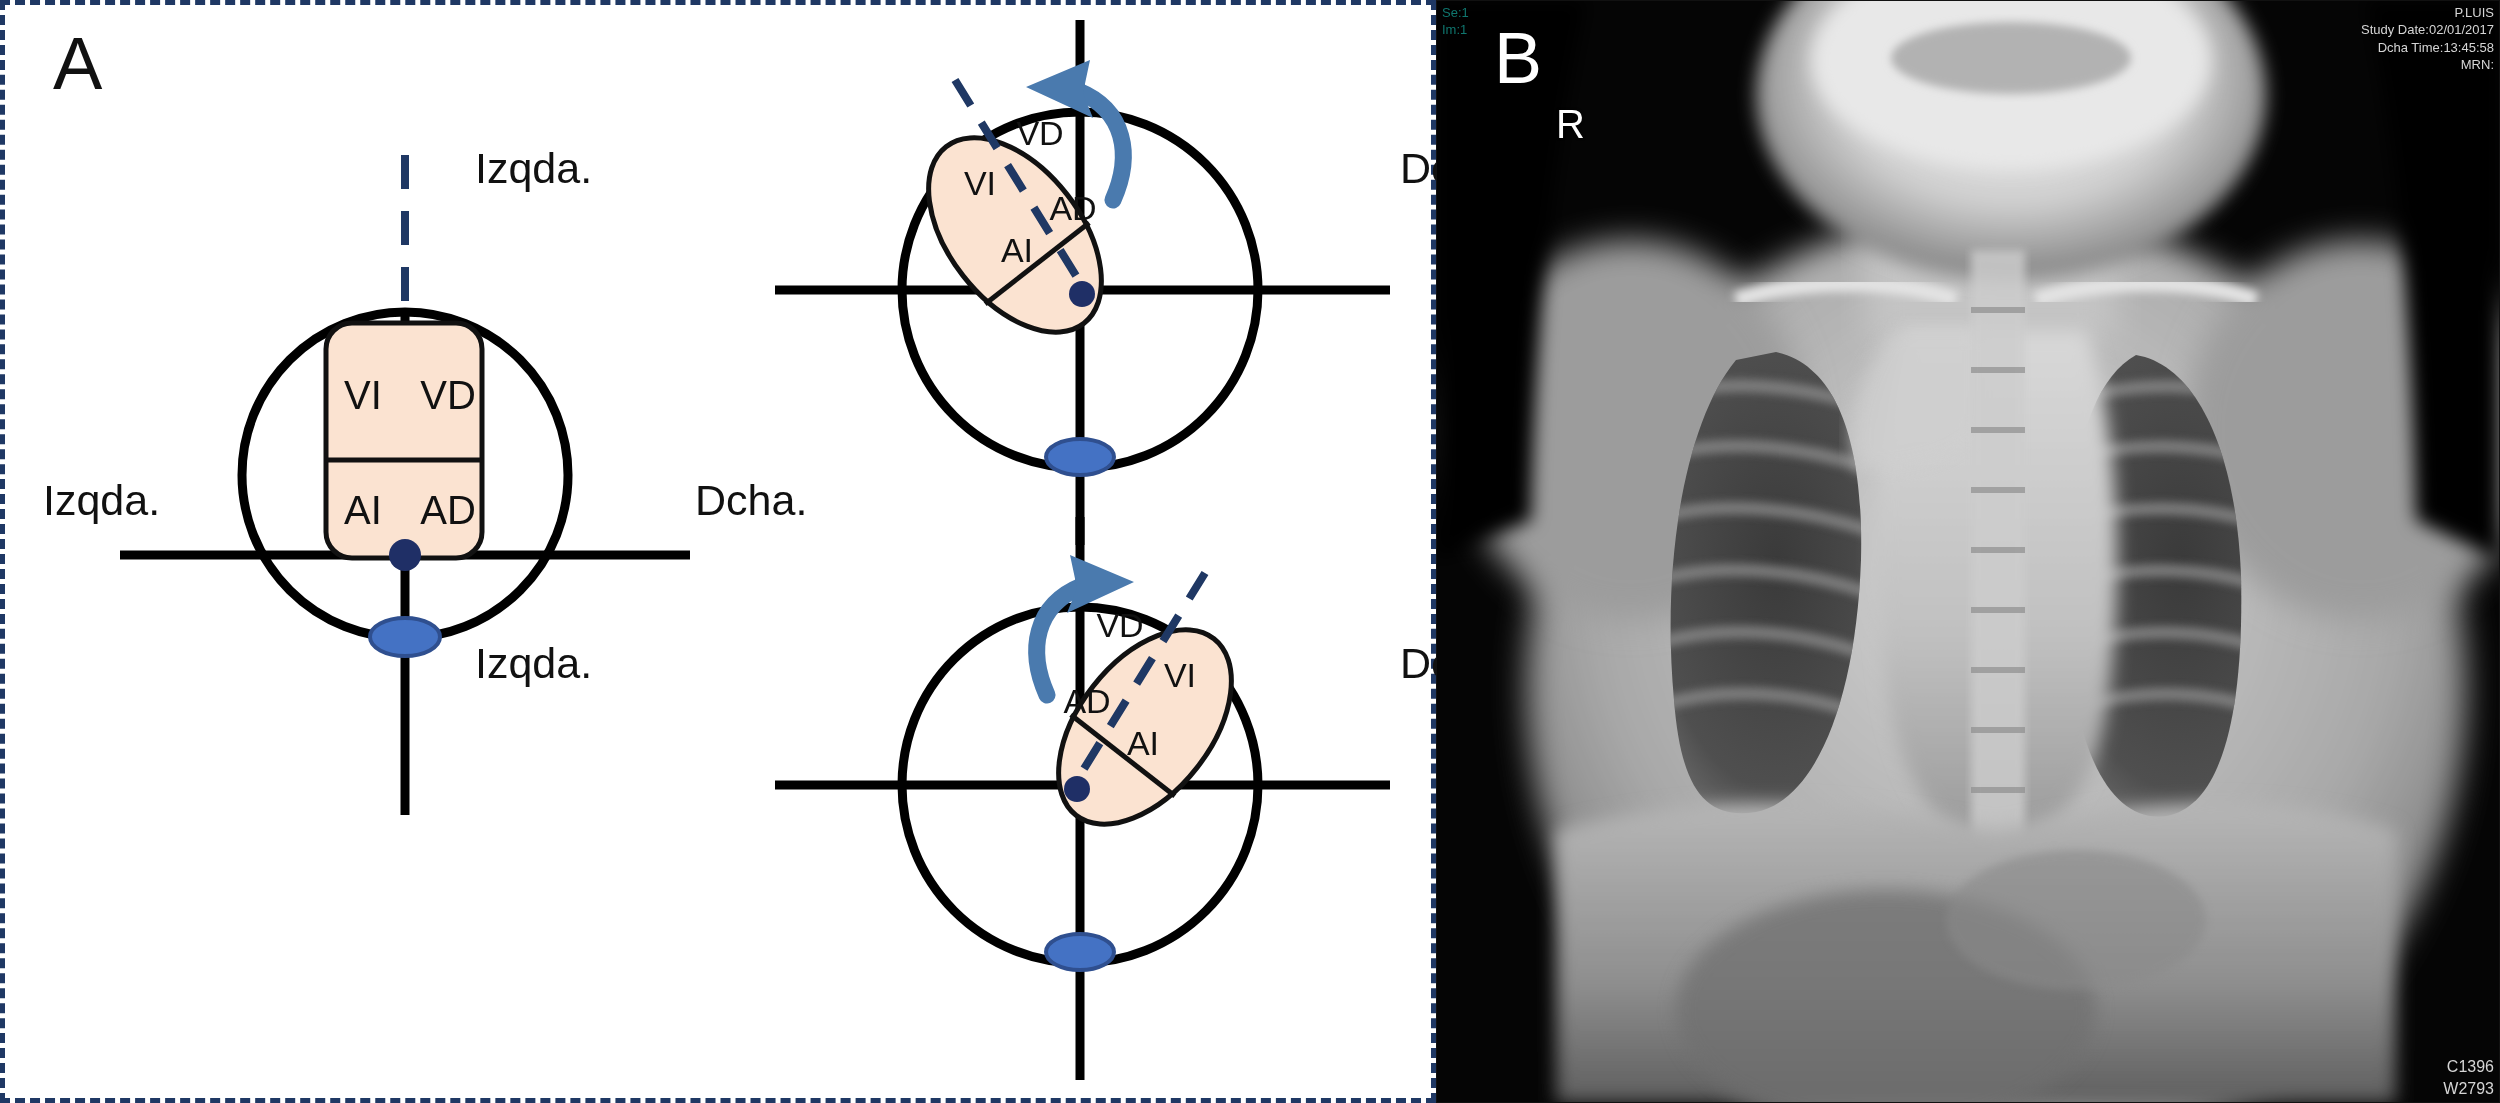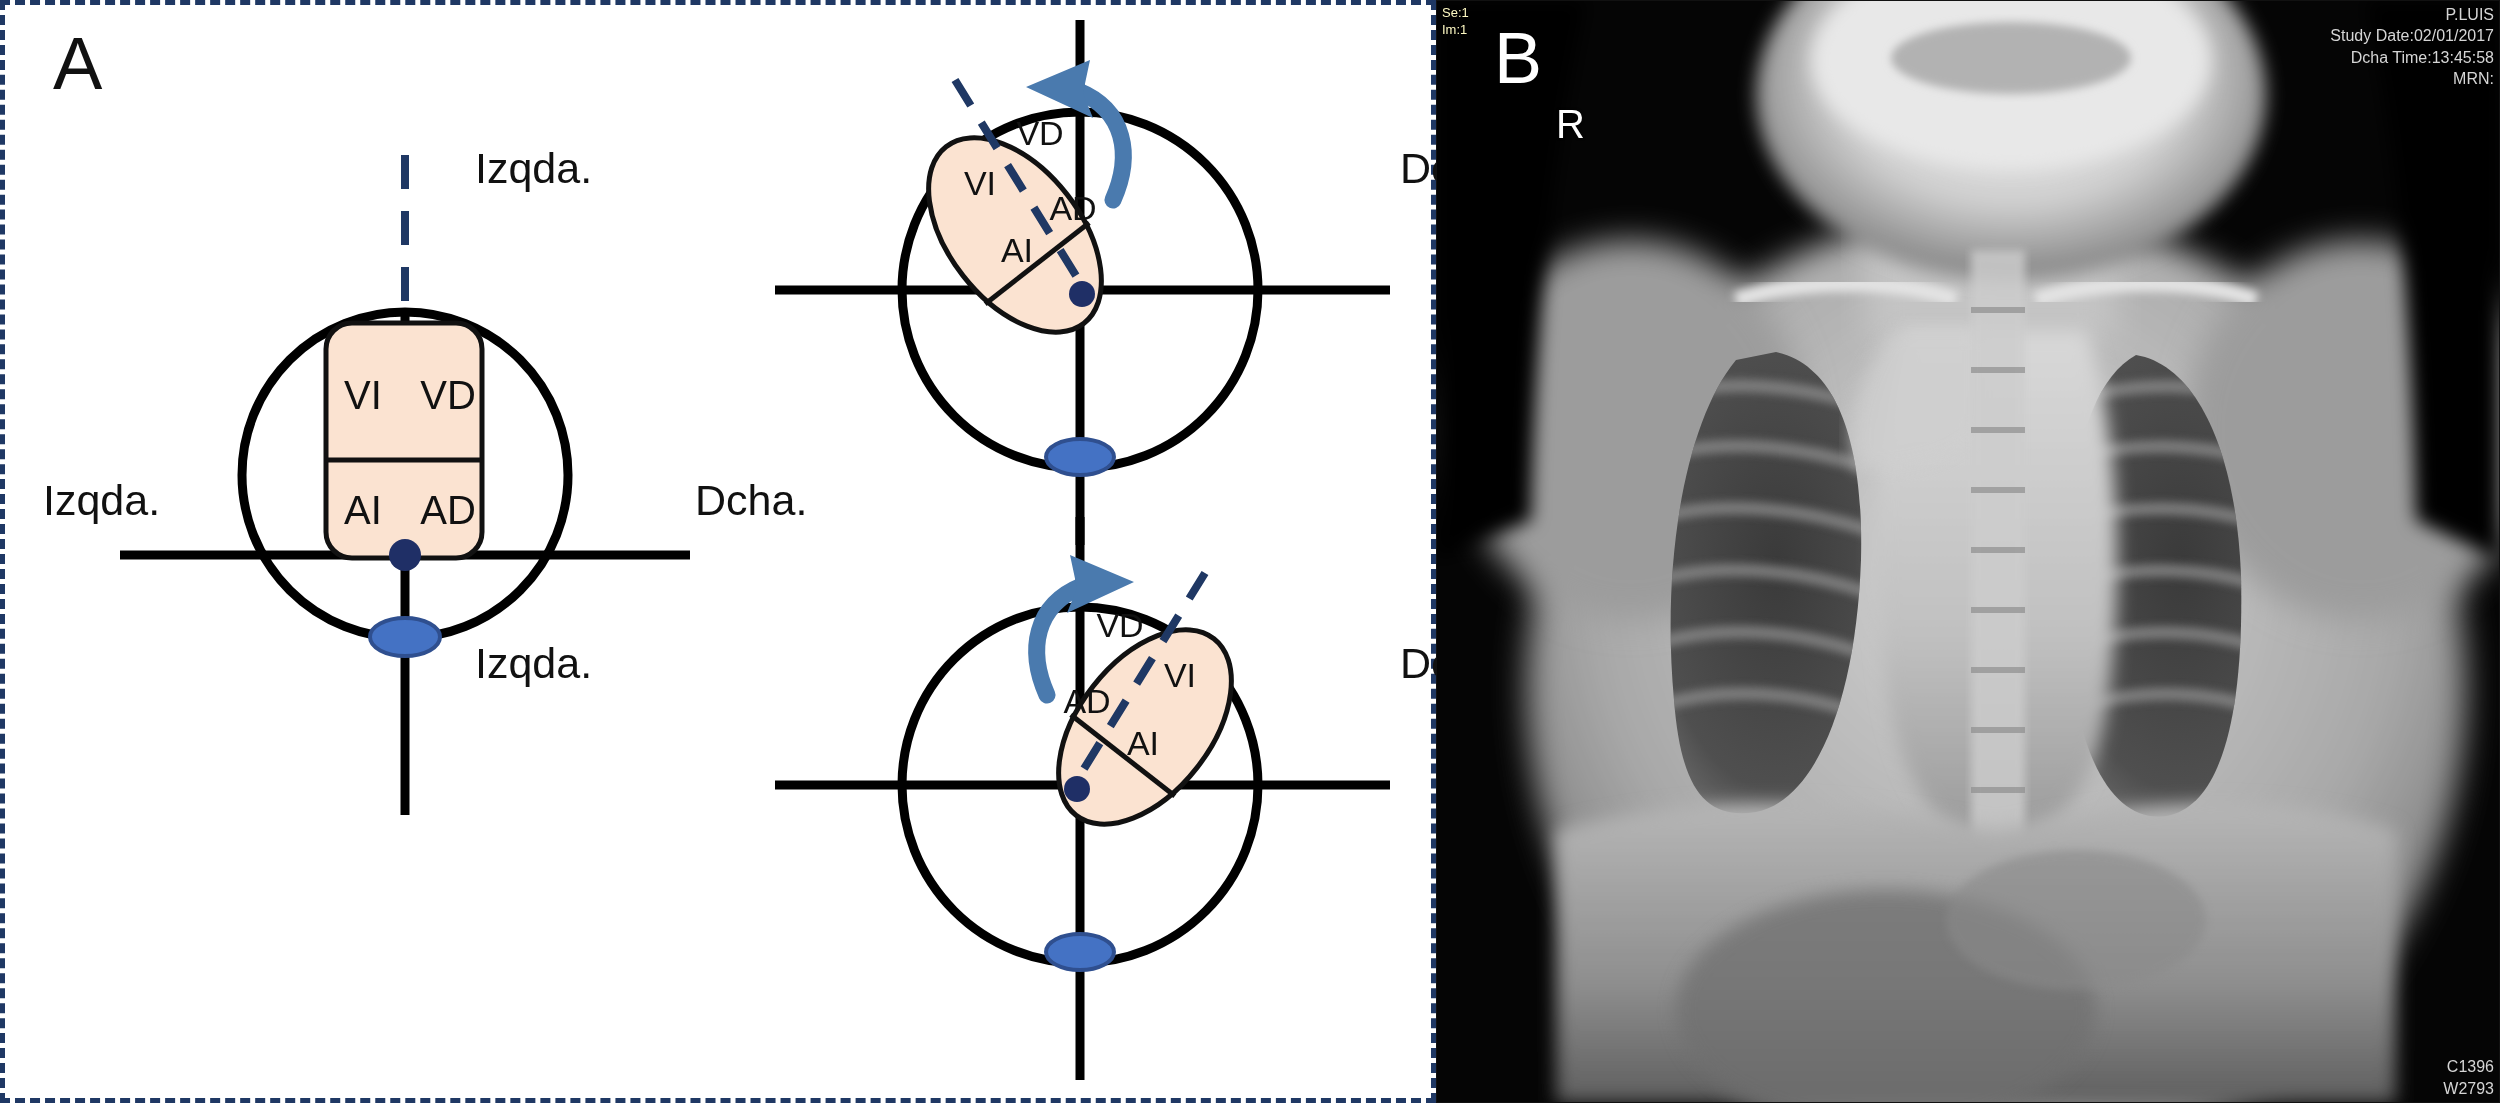--- a/index.html
+++ b/index.html
@@ -34,27 +34,27 @@
     text-shadow:0 0 3px rgba(0,0,0,.8);
   }
   .marker-r{
     position:absolute;left:120px;top:104px;
     font-size:40px;color:#ffffff;line-height:1;
     font-family:"Liberation Sans",sans-serif;
     text-shadow:0 0 3px rgba(0,0,0,.8);
   }
   .dicom-tl{
     position:absolute;left:6px;top:4px;
-    font-size:13px;color:#fef9c3;line-height:1.32;
+    font-size:13px;color:#0f766e;line-height:1.32;
     font-family:"Liberation Sans",sans-serif;
     text-align:left;
   }
   .dicom-tr{
     position:absolute;right:6px;top:4px;
-    font-size:16px;color:#d5d5d5;line-height:1.34;
+    font-size:13px;color:#d5d5d5;line-height:1.34;
     font-family:"Liberation Sans",sans-serif;
     text-align:right;
   }
   .dicom-br{
     position:absolute;right:6px;bottom:4px;
     font-size:16px;color:#d5d5d5;line-height:1.34;
     font-family:"Liberation Sans",sans-serif;
     text-align:right;
   }
   .dicom-tl div,.dicom-tr div,.dicom-br div{white-space:nowrap;}

